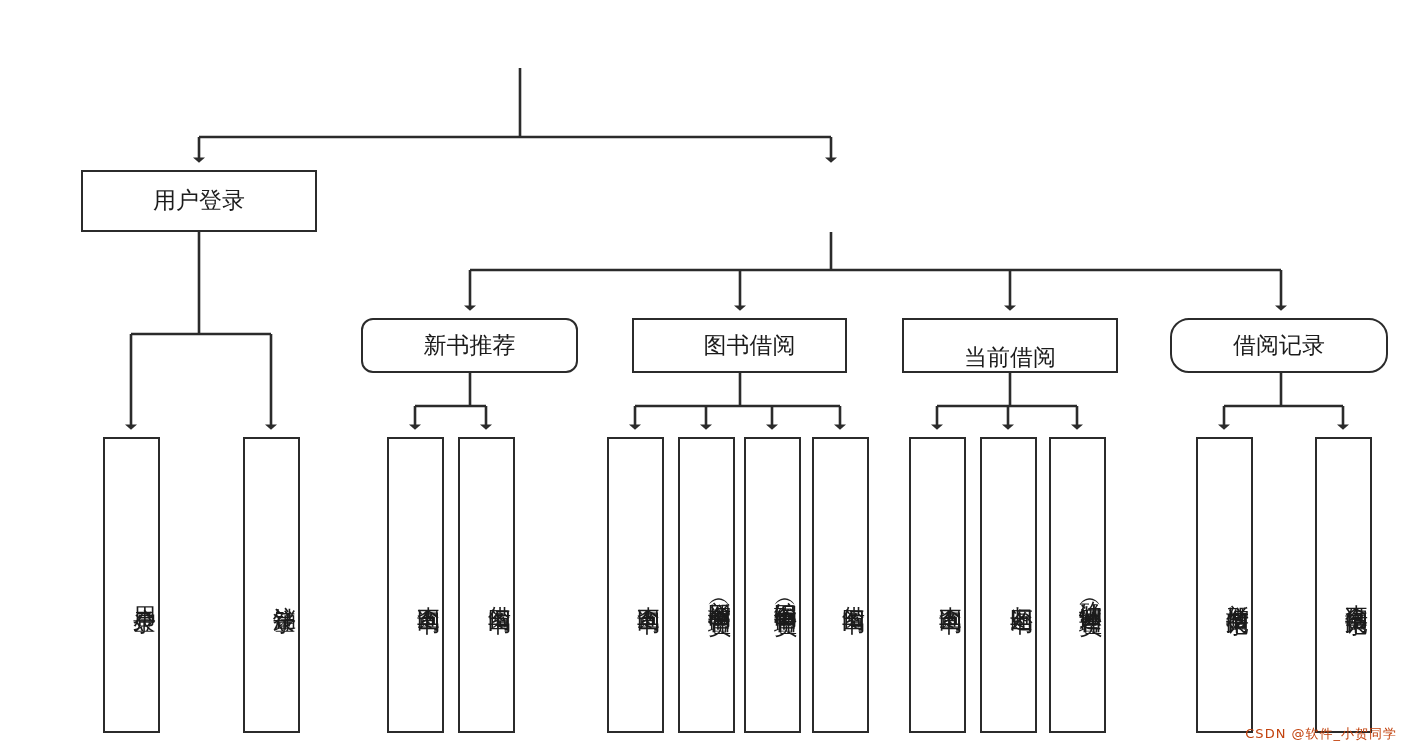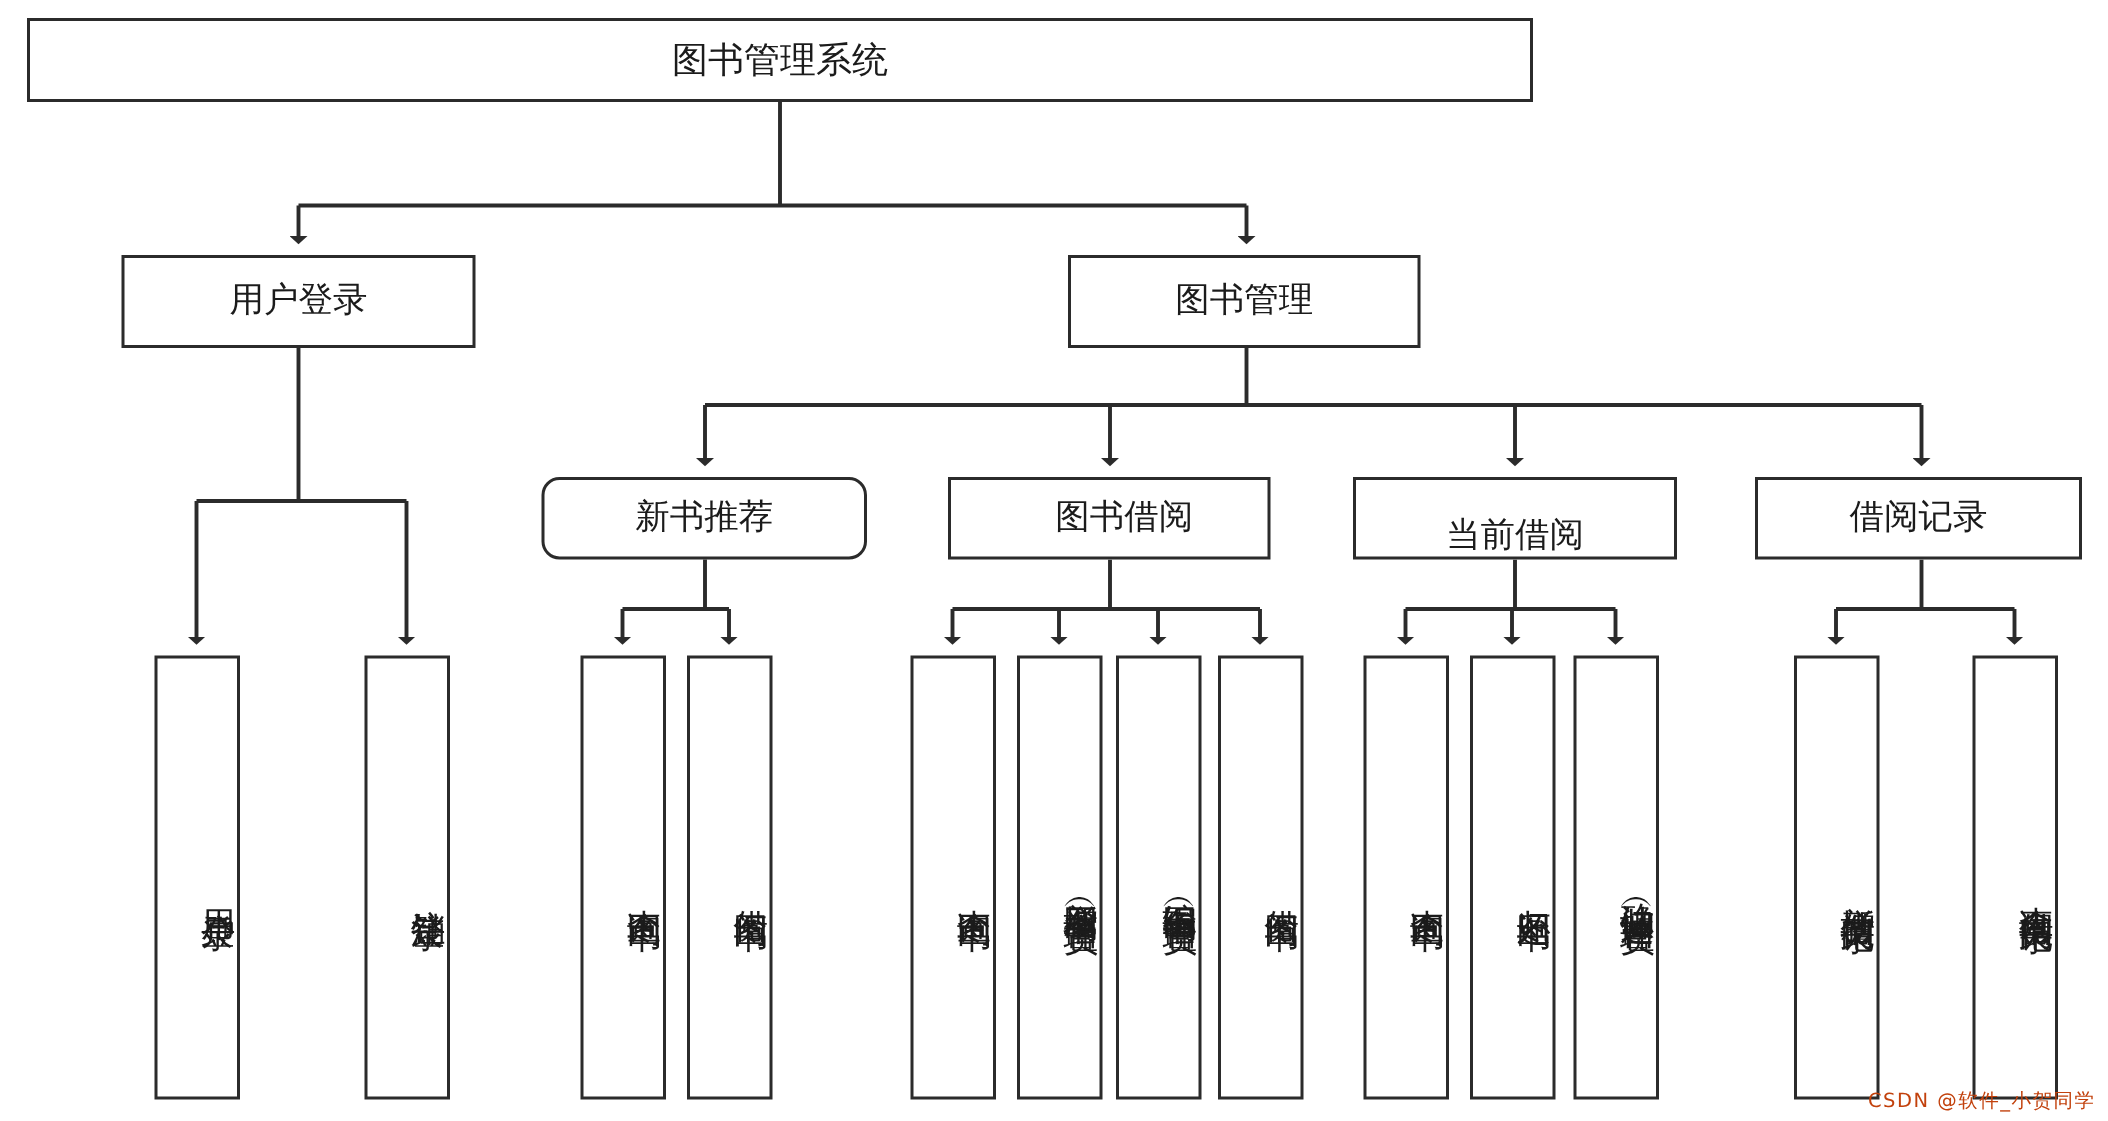--- a/index.html
+++ b/index.html
@@ -99,41 +99,35 @@
       <path d="M1008,406 L1008,427" marker-end="url(#arr)"></path>
       <path d="M1077,406 L1077,427" marker-end="url(#arr)"></path>
 
       <path d="M1281,373 L1281,406"></path>
       <path d="M1224,406 L1343,406"></path>
       <path d="M1224,406 L1224,427" marker-end="url(#arr)"></path>
       <path d="M1343,406 L1343,427" marker-end="url(#arr)"></path>
     </g>
   </svg>
 
-  <div class="node root" style="left:18px;top:12px;width:1004px;height:56px;">
-    <span class="lbl">图书管理系统</span>
-  </div>
 
   <div class="node h" style="left:81px;top:170px;width:236px;height:62px;">
     <span class="lbl">用户登录</span>
-  </div>
-  <div class="node h" style="left:712px;top:170px;width:235px;height:62px;">
-    <span class="lbl">图书管理</span>
   </div>
 
   <div class="node h" style="left:361px;top:318px;width:217px;height:55px;border-radius:12px;">
     <span class="lbl">新书推荐</span>
   </div>
   <div class="node h" style="left:632px;top:318px;width:215px;height:55px;padding-left:20px;">
     <span class="lbl">图书借阅</span>
   </div>
   <div class="node h" style="left:902px;top:318px;width:216px;height:55px;align-items:flex-end;">
     <span class="lbl">当前借阅</span>
   </div>
-  <div class="node h" style="left:1170px;top:318px;width:218px;height:55px;">
+  <div class="node h" style="left:1170px;top:318px;width:218px;height:55px;border-radius:19px;">
     <span class="lbl">借阅记录</span>
   </div>
 
   <div class="node v" style="left:103px;top:437px;width:57px;height:296px;">
     <span class="lbl">用户登录</span>
   </div>
   <div class="node v" style="left:243px;top:437px;width:57px;height:296px;">
     <span class="lbl">注销登录</span>
   </div>
 

